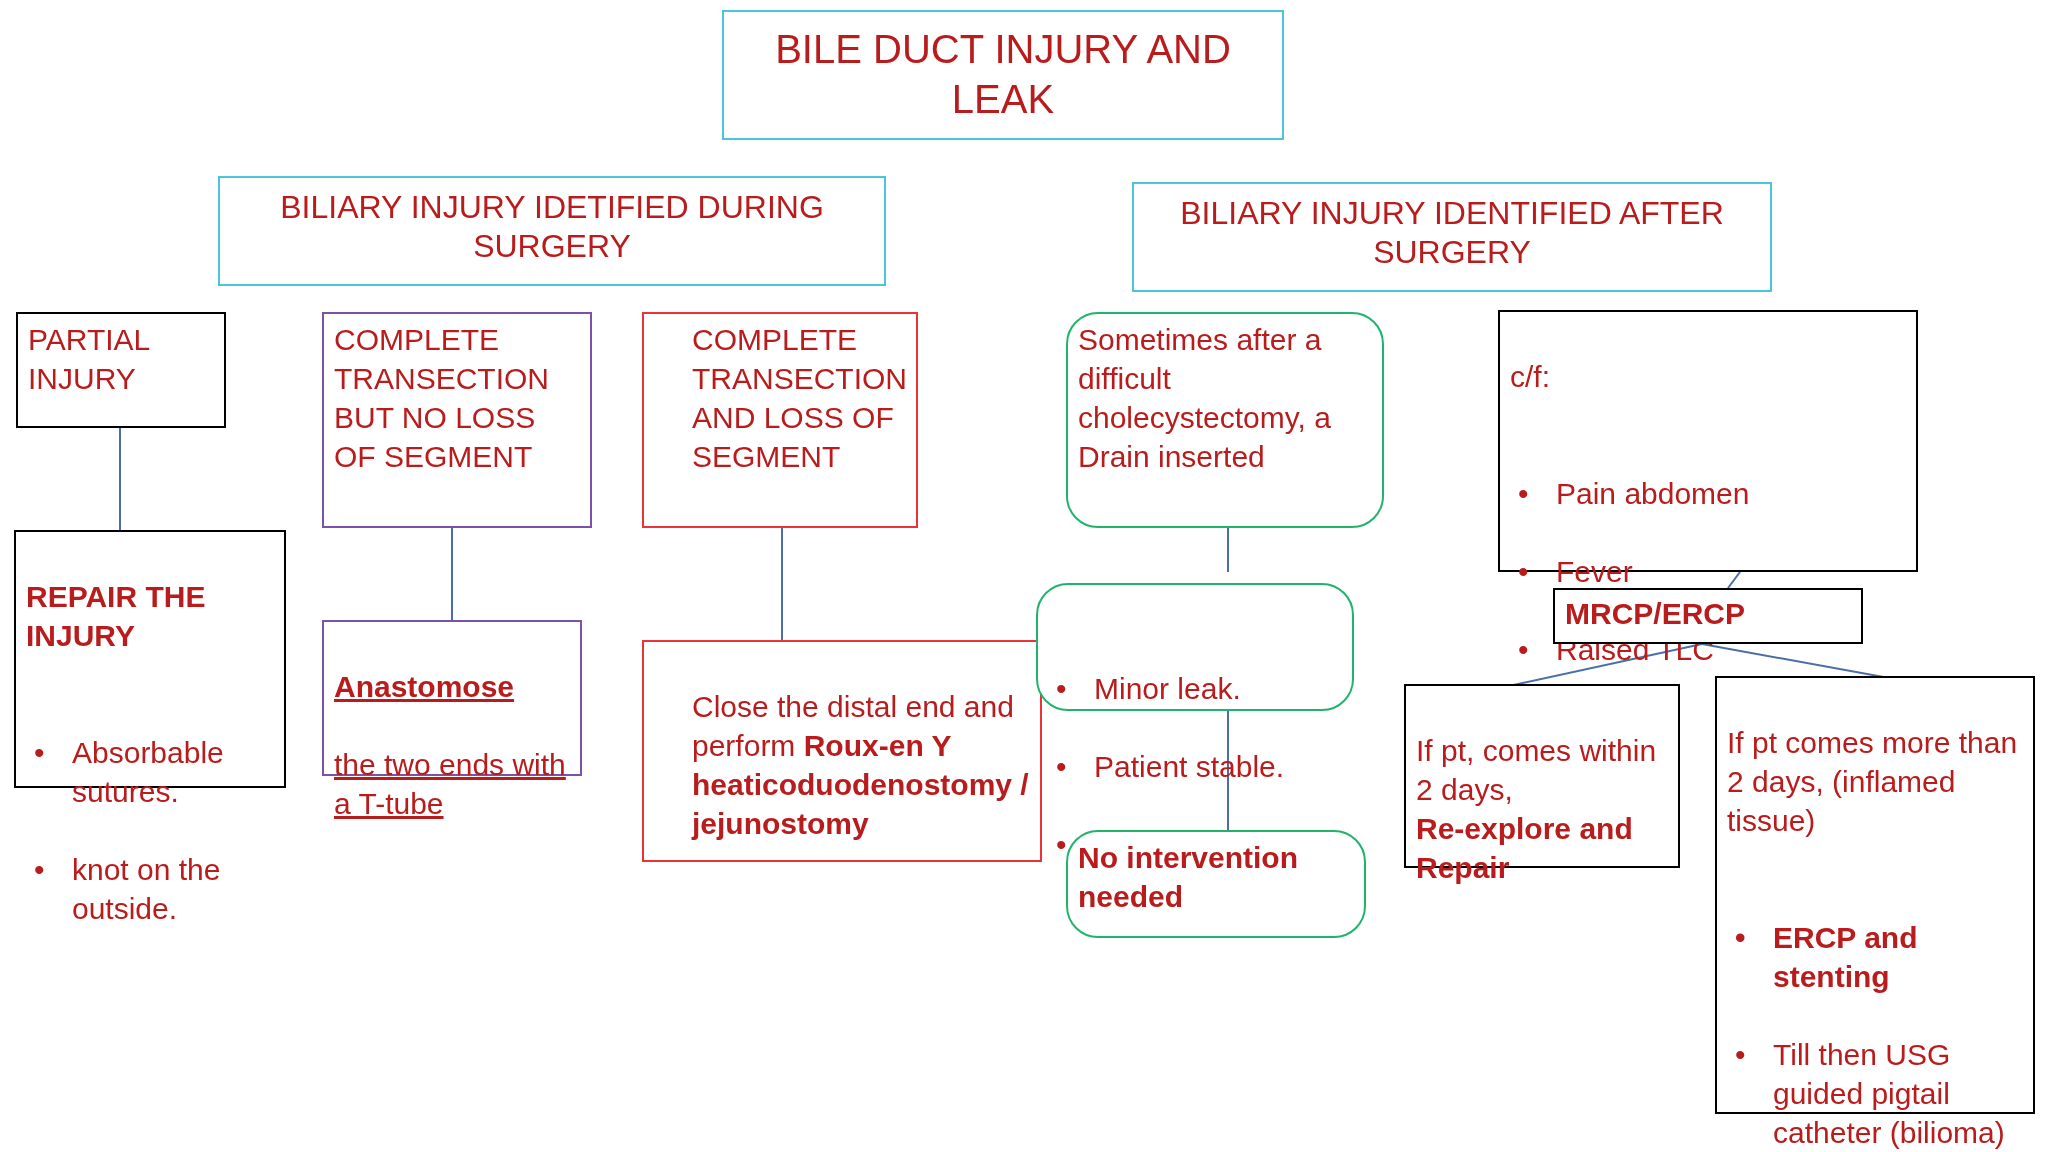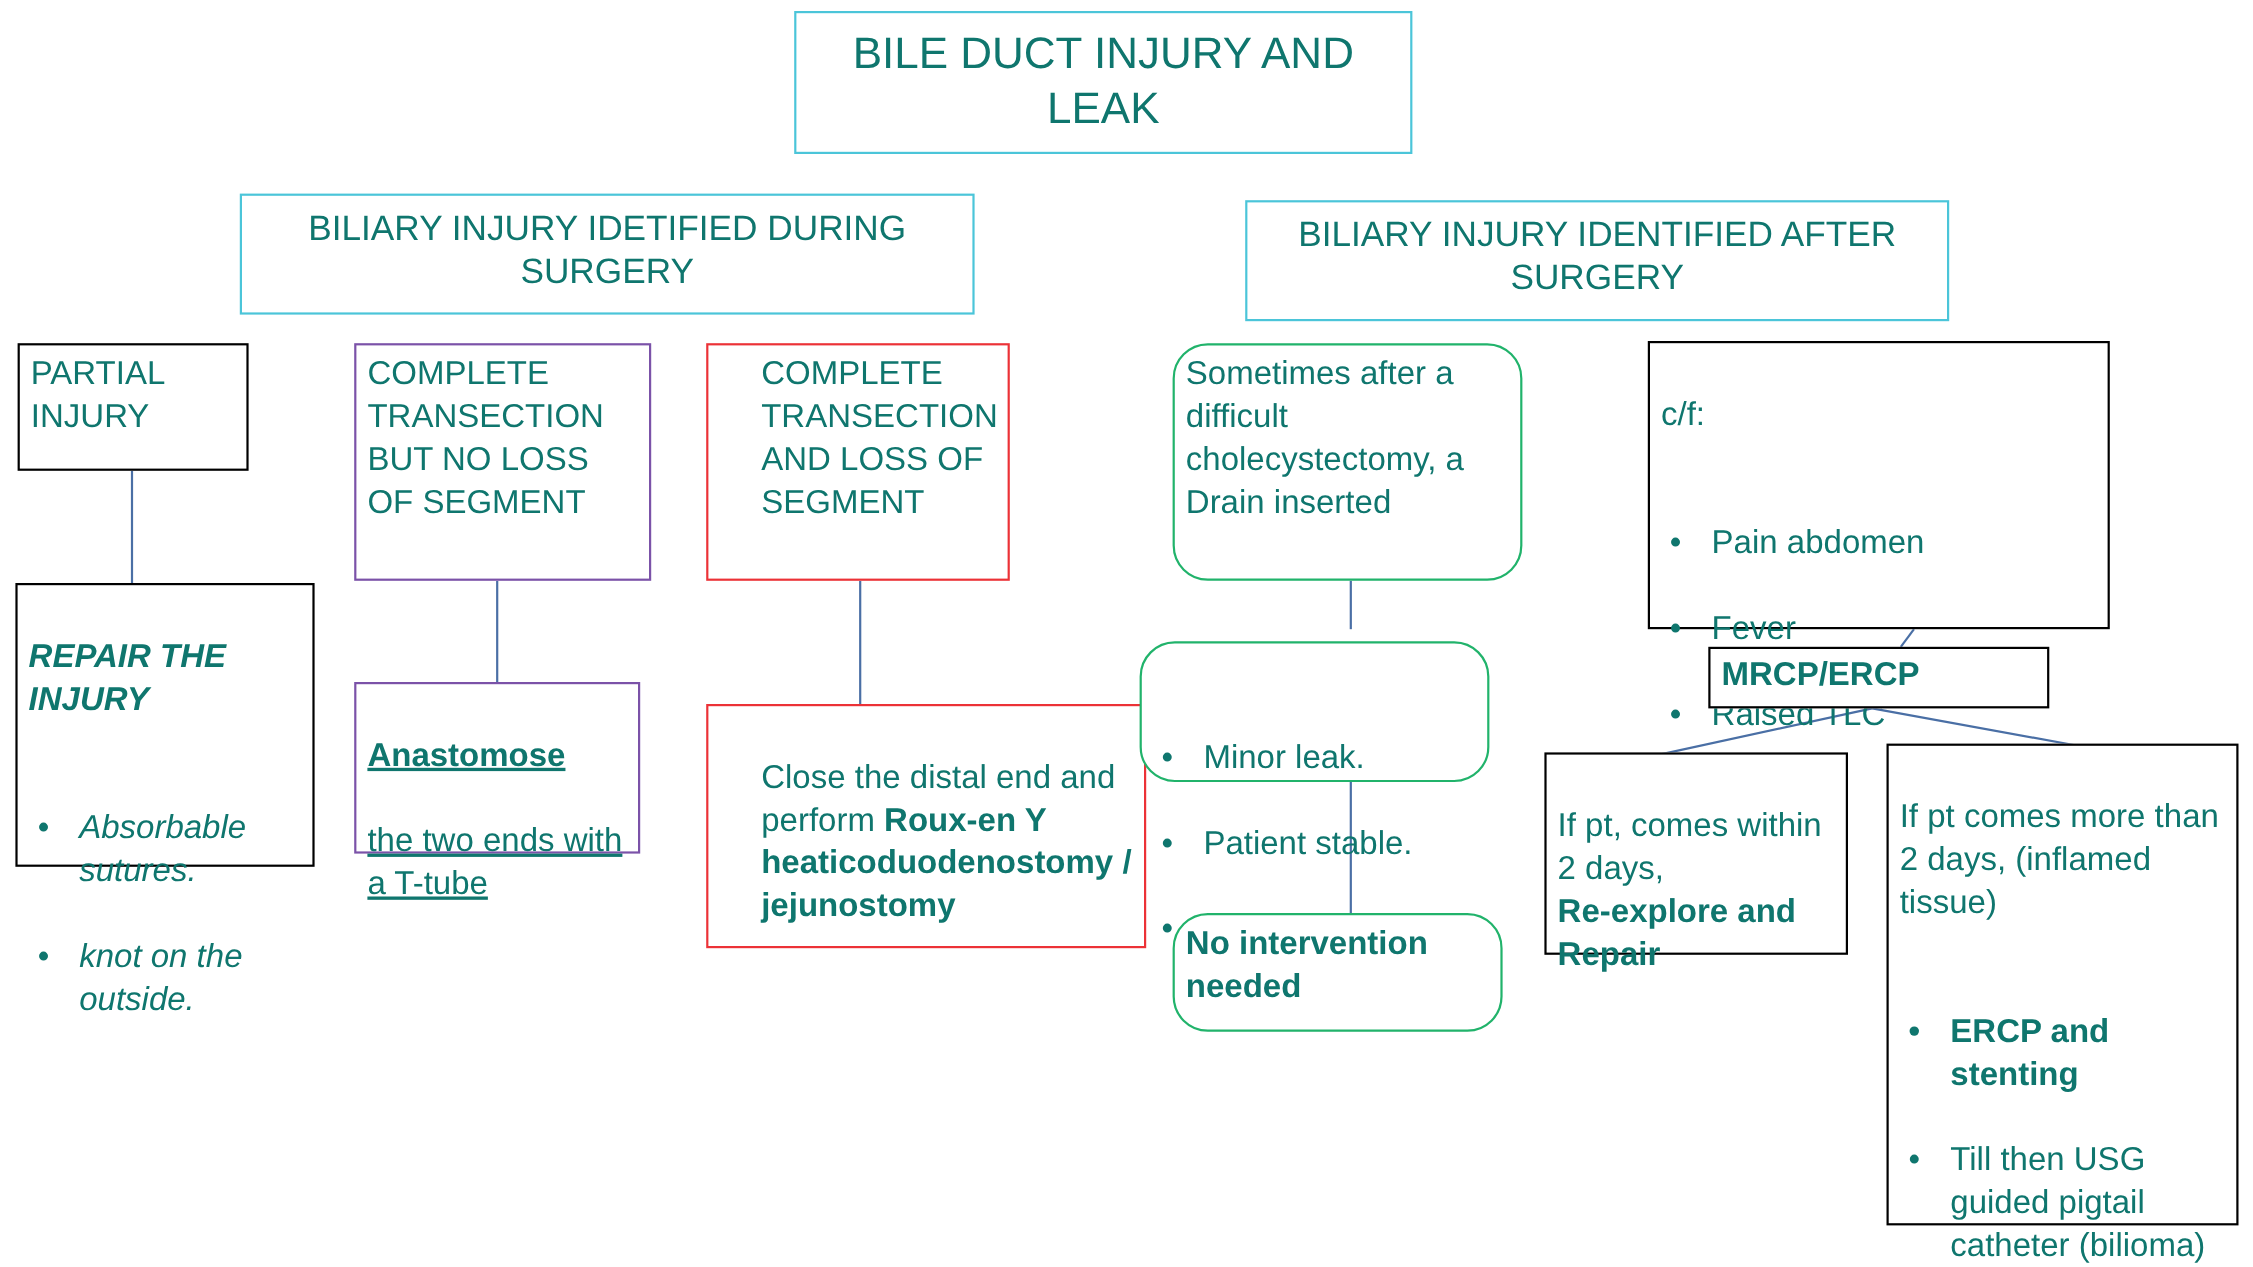--- a/index.html
+++ b/index.html
@@ -14,21 +14,21 @@
     position: relative;
     width: 2048px;
     height: 1152px;
     background: #ffffff;
     overflow: hidden;
   }
   .box {
     position: absolute;
     box-sizing: border-box;
     background: #ffffff;
-    color: #0f766e;
+    color: #b91c1c;
     border: 2px solid #000000;
     padding: 6px 10px;
     line-height: 1.30;
     font-size: 30px;
     white-space: pre-line;
   }
   .box.cyan   { border-color: #4BC5D9; border-width: 2px; }
   .box.purple { border-color: #7B52A8; }
   .box.red    { border-color: #EC3237; padding-left: 48px; }
   .box.green  { border-color: #21B36B; border-radius: 32px; }
@@ -94,21 +94,21 @@
   </svg>
 
   <div class="box cyan title-box" style="left:722px; top:10px; width:562px; height:130px;">BILE DUCT INJURY AND LEAK</div>
 
   <div class="box cyan subtitle-box" style="left:218px; top:176px; width:668px; height:110px;">BILIARY INJURY IDETIFIED DURING SURGERY</div>
 
   <div class="box cyan subtitle-box" style="left:1132px; top:182px; width:640px; height:110px;">BILIARY INJURY IDENTIFIED AFTER SURGERY</div>
 
   <div class="box black" style="left:16px; top:312px; width:210px; height:116px;">PARTIAL INJURY</div>
 
-  <div class="box black" style="left:14px; top:530px; width:272px; height:258px;font-style:italic;">
+  <div class="box black" style="left:14px; top:530px; width:272px; height:258px;">
     <span class="bold heading-line">REPAIR THE INJURY</span>
     <ul class="blist">
       <li>Absorbable sutures.</li>
       <li>knot on the outside.</li>
     </ul>
   </div>
 
   <div class="box purple" style="left:322px; top:312px; width:270px; height:216px;">COMPLETE TRANSECTION BUT NO LOSS OF SEGMENT</div>
 
   <div class="box purple" style="left:322px; top:620px; width:260px; height:156px;text-decoration:underline;">

